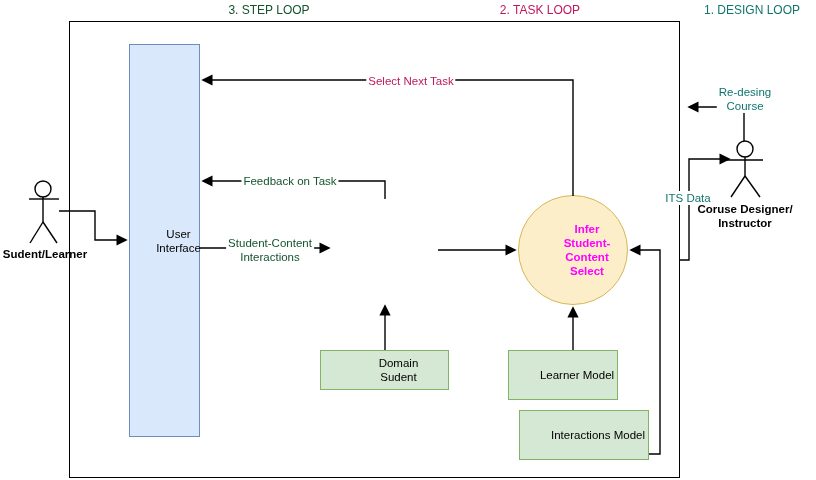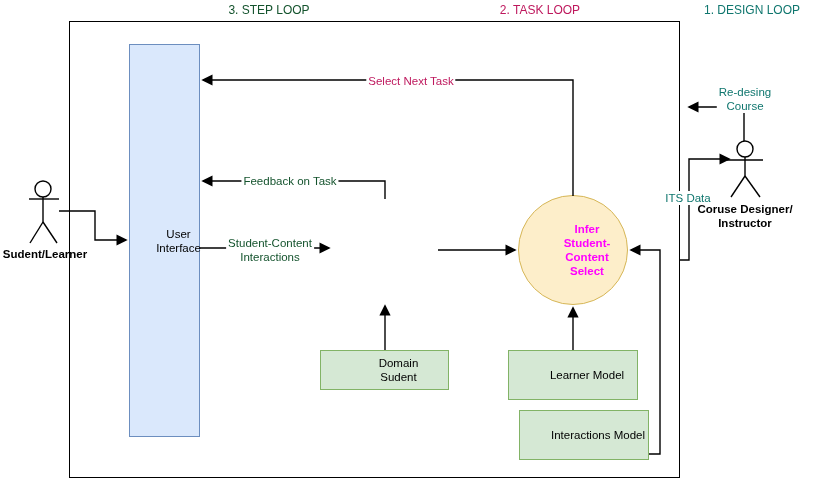--- a/index.html
+++ b/index.html
@@ -18,21 +18,21 @@
   .magenta{color:#be185d;}
   .blue{color:#0f766e;}
   
   .node{position:absolute;display:flex;align-items:center;justify-content:center;text-align:center;font-size:11.5px;line-height:14px;box-sizing:border-box;padding-left:28px;}
   .ui-box{left:129px;top:44px;width:71px;height:393px;background:#dae8fc;border:1.5px solid #6c8ebf;}
   .circle{border-radius:50%;background:#fdeeca;border:1.5px solid #d6b656;font-weight:bold;}
   .c1{left:332px;top:197px;width:106px;height:106px;color:#ff0000;}
   .c2{left:518px;top:195px;width:110px;height:110px;color:#ff00ff;align-items:center;}
   .model{background:#d5e8d4;border:1.3px solid #82b366;}
   .domain{left:320px;top:350px;width:129px;height:40px;}
-  .learner{left:508px;top:350px;width:130px;height:50px;}
+  .learner{left:508px;top:350px;width:110px;height:50px;}
   .pedagogical{left:519px;top:410px;width:130px;height:50px;}
   svg.wires{position:absolute;left:0;top:0;pointer-events:none;}
 </style>
 </head>
 <body>
 
 <div id="canvas">
 
   <div class="boundary"></div>
 

